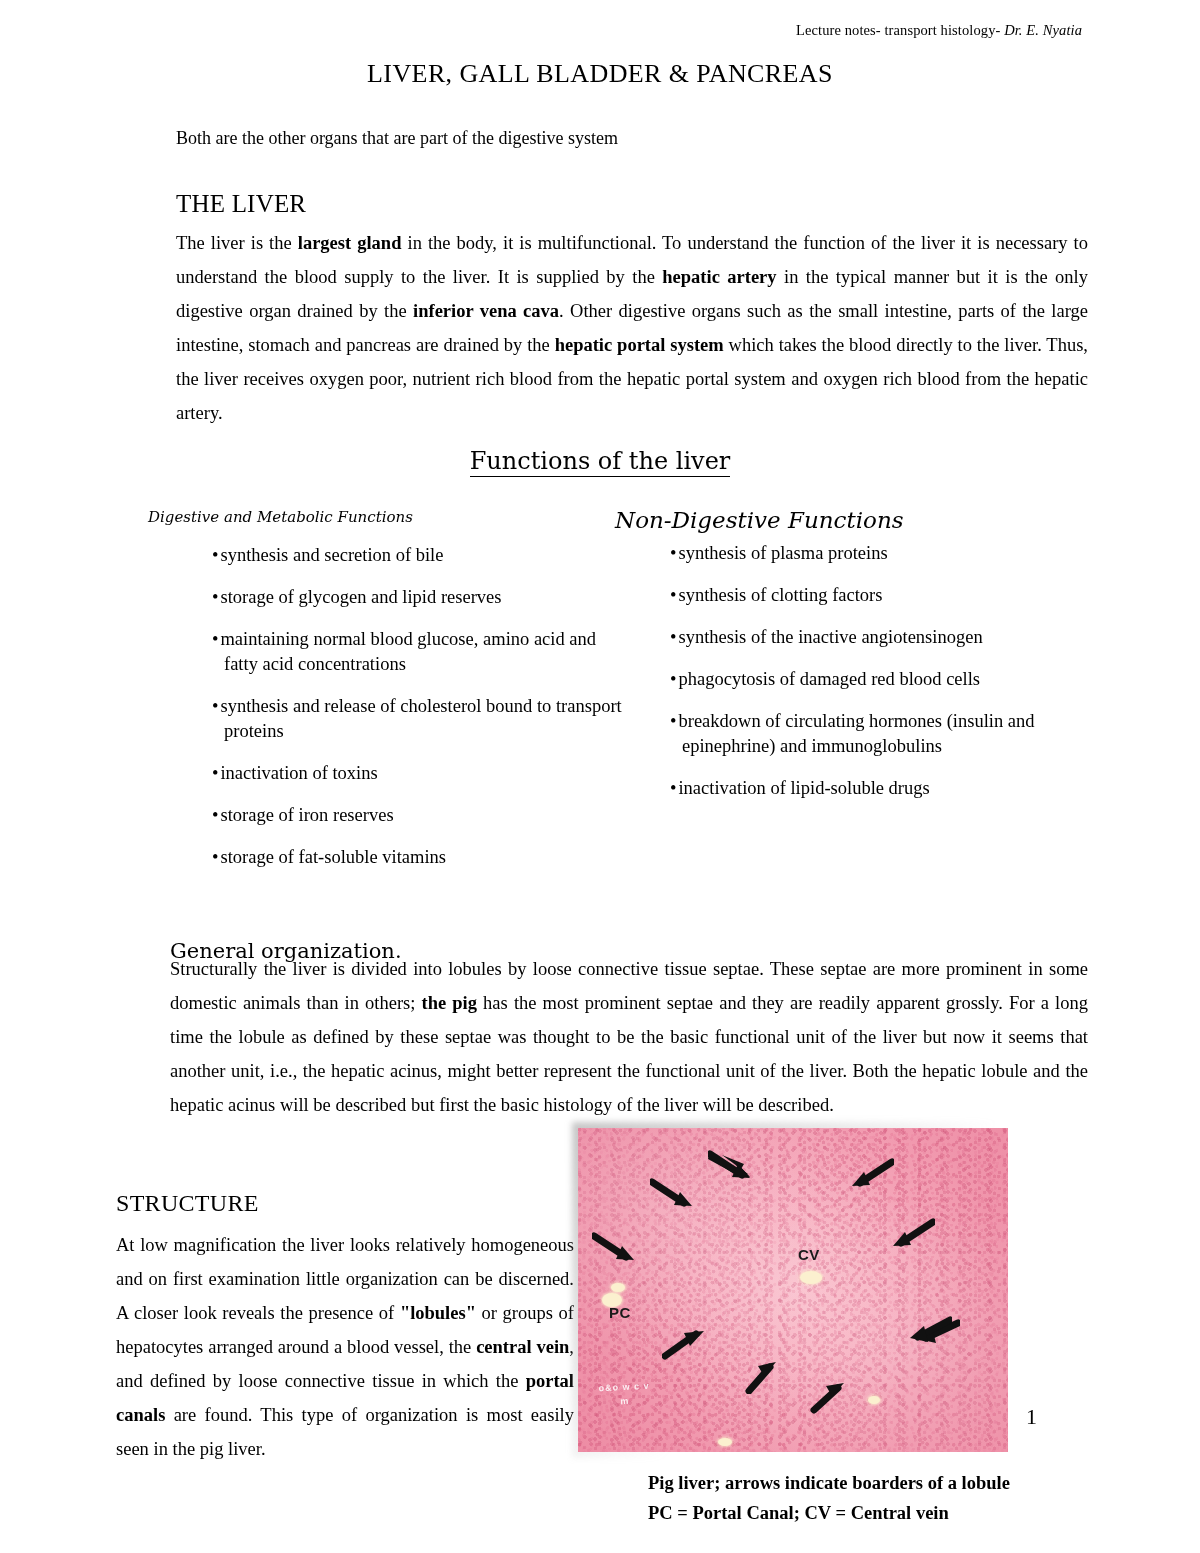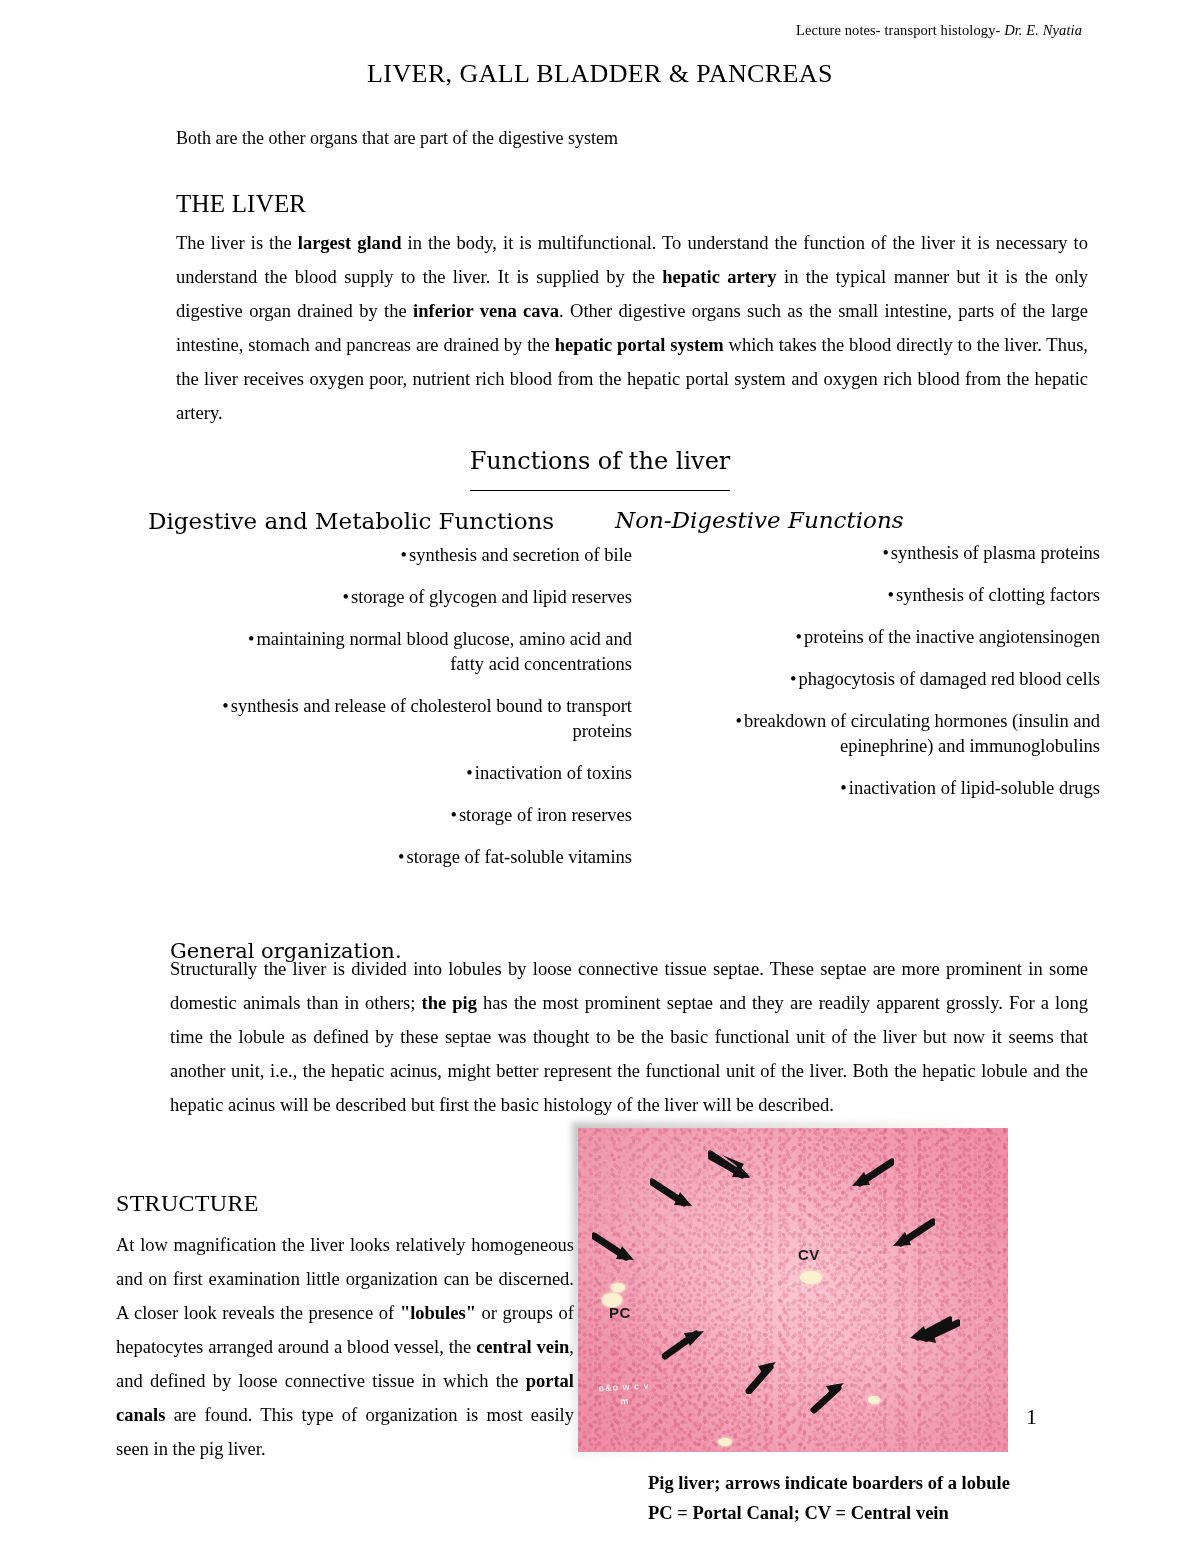--- a/index.html
+++ b/index.html
@@ -39,34 +39,34 @@
     position:absolute; top:226px; left:176px; width:912px;
     font-size:18.5px; line-height:34px; text-align:justify;
   }
 
   .fn-title {
     position:absolute; top:447px; left:0; width:1200px;
     text-align:center;
     font-size:24px;
     font-family:"DejaVu Serif", serif;
   }
-  .fn-title span { border-bottom:1.6px solid #000; padding-bottom:15px; }
+  .fn-title span { border-bottom:1.6px solid #000; padding-bottom:1px; }
 
   .col-head-l {
     position:absolute; top:508px; left:148px;
-    font-size:23px; 
+    font-size:15px; font-style:italic;
     font-family:"DejaVu Serif", serif;
   }
   .col-head-r {
     position:absolute; top:507px; left:615px;
     font-size:23px; font-style:italic;
     font-family:"DejaVu Serif", serif;
   }
 
-  .bul-col { position:absolute;text-align:right; }
+  .bul-col { position:absolute; }
   .bul-col.left  { top:543px; left:212px; width:420px; }
   .bul-col.right { top:541px; left:670px; width:430px; }
   .bul {
     font-size:18.5px; line-height:25px;
     margin-bottom:17px;
     text-indent:-12px; padding-left:12px;
   }
   .bul .dot { letter-spacing:2px; }
 
   .h3-gen {
@@ -198,21 +198,21 @@
     <div class="bul"><span class="dot">•</span><span>maintaining normal blood glucose, amino acid and fatty acid concentrations</span></div>
     <div class="bul"><span class="dot">•</span><span>synthesis and release of cholesterol bound to transport proteins</span></div>
     <div class="bul"><span class="dot">•</span><span>inactivation of toxins</span></div>
     <div class="bul"><span class="dot">•</span><span>storage of iron reserves</span></div>
     <div class="bul"><span class="dot">•</span><span>storage of fat-soluble vitamins</span></div>
   </div>
 
   <div class="bul-col right">
     <div class="bul"><span class="dot">•</span><span>synthesis of plasma proteins</span></div>
     <div class="bul"><span class="dot">•</span><span>synthesis of clotting factors</span></div>
-    <div class="bul"><span class="dot">•</span><span>proteins of the inactive angiotensinogen</span></div>
+    <div class="bul"><span class="dot">•</span><span>synthesis of the inactive angiotensinogen</span></div>
     <div class="bul"><span class="dot">•</span><span>phagocytosis of damaged red blood cells</span></div>
     <div class="bul"><span class="dot">•</span><span>breakdown of circulating hormones (insulin and epinephrine) and immunoglobulins</span></div>
     <div class="bul"><span class="dot">•</span><span>inactivation of lipid-soluble drugs</span></div>
   </div>
 
   <div class="h3-gen">General organization.</div>
   <div class="para-gen">
     <span>Structurally the liver is divided into lobules by loose connective tissue septae.  These septae are more prominent in some domestic animals than in others; </span><b>the pig</b><span> has the most prominent septae and they are readily apparent grossly.  For a long time the lobule as defined by these septae was thought to be the basic functional unit of the liver but now it seems that another unit, i.e., the hepatic acinus, might better represent the functional unit of the liver.  Both the hepatic lobule and the hepatic acinus will be described but first the basic histology of the liver will be described.</span>
   </div>
 

